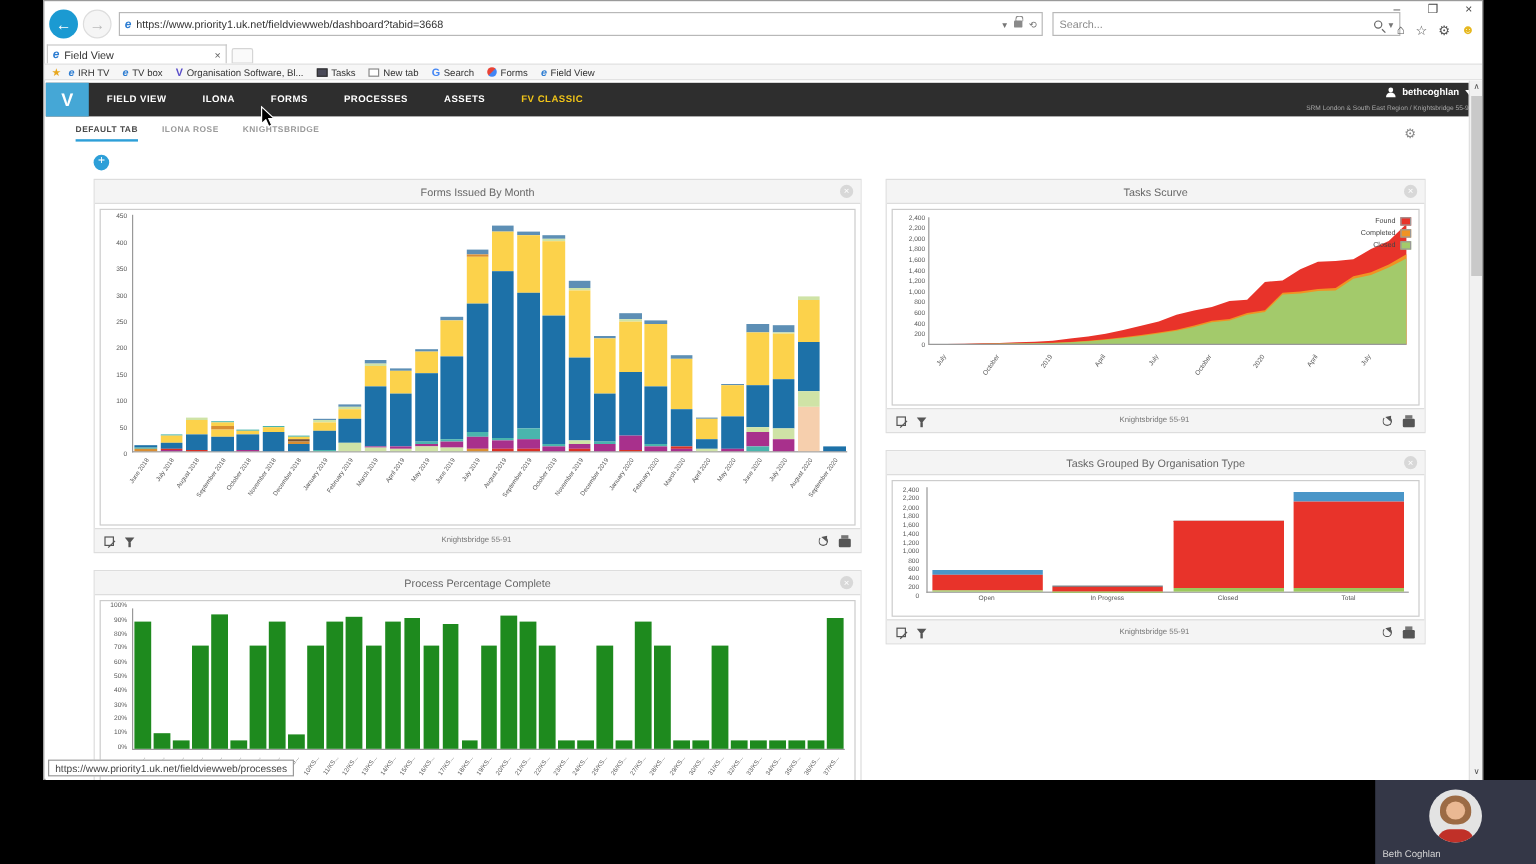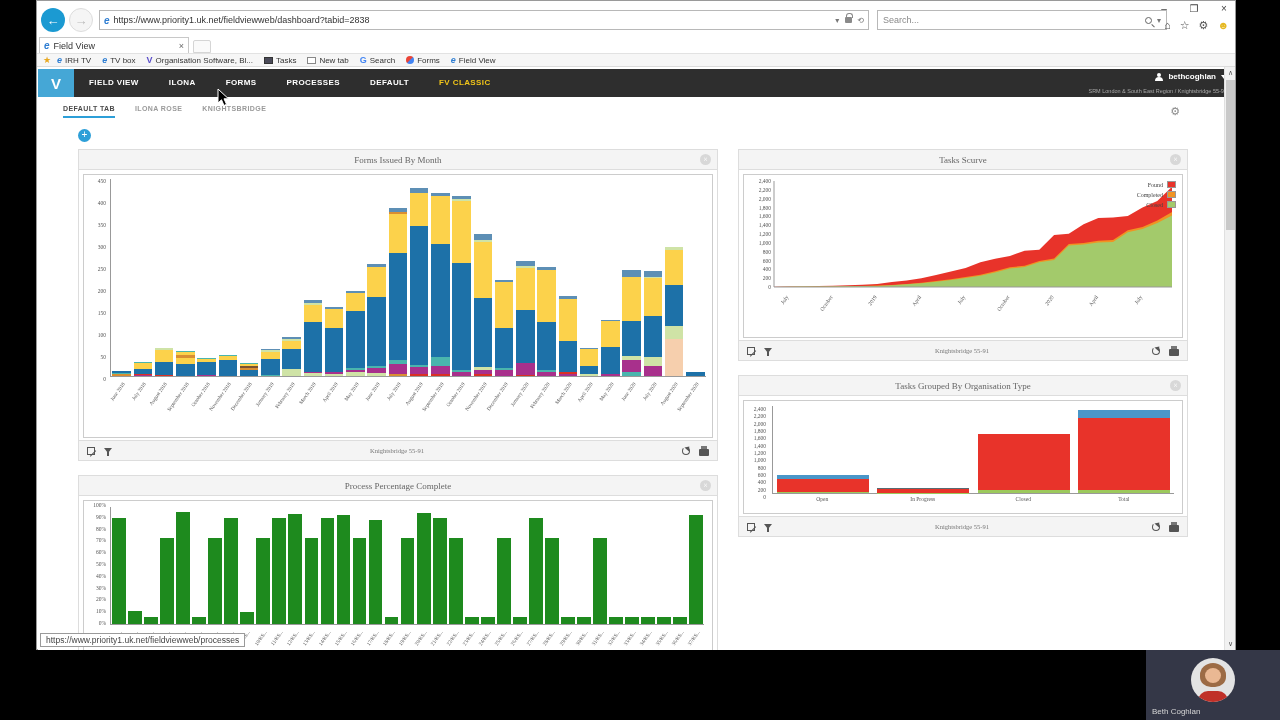--- a/index.html
+++ b/index.html
@@ -54,21 +54,21 @@
   .person:after { content:""; position:absolute; left:0; top:4px; width:8px; height:4px; border-radius:4px 4px 0 0; background:#fff; }
   .caret-down { width:0; height:0; border-left:3px solid transparent; border-right:3px solid transparent; border-top:4px solid #fff; }
   .fv-context { position:absolute; right:8px; top:21px; color:#a8a8a8; font-size:5.5px; }
   .fv-tabs { position:absolute; left:25px; top:38px; display:flex; gap:20px; }
   .fv-tab { font-size:7px; font-weight:bold; letter-spacing:.4px; color:#9a9a9a; padding-bottom:4px; cursor:pointer; }
   .fv-tab.active { color:#4a4a4a; border-bottom:2px solid #2d9fd8; }
   .add-btn { position:absolute; left:40px; top:62px; width:13px; height:13px; border-radius:50%; background:#2d9fd8; color:#fff; font-size:10px; line-height:12px; text-align:center; cursor:pointer; }
   .dash-gear { position:absolute; right:55px; top:38px; color:#8a8a8a; font-size:11px; cursor:pointer; }
 
   
-  .panel { position:absolute; background:#fff; border:1px solid #ddd;font-family:Liberation Serif, serif; }
+  .panel { position:absolute; background:#fff; border:1px solid #ddd; }
   .panel-h { height:20px; background:#f4f4f4; border-bottom:1px solid #ddd; position:relative; display:flex; align-items:center; justify-content:center; }
   .panel-h .t { font-size:9px; color:#666; }
   .panel-x { position:absolute; right:6px; top:4px; width:11px; height:11px; border-radius:50%; background:#d8d8d8; color:#fff; font-size:8px; line-height:11px; text-align:center; cursor:pointer; }
   .panel-b { position:relative; background:#fff; margin:4px; border:1px solid #ccc; overflow:hidden; }
   .panel-f { position:absolute; left:0; right:0; bottom:0; height:20px; background:#f4f4f4; border-top:1px solid #ddd; display:flex; align-items:center; padding:0 8px; }
   .panel-f .lbl { flex:1; text-align:center; font-size:6.5px; color:#777; }
   .f-ics { display:flex; gap:9px; align-items:center; }
   .i-edit { width:8px; height:8px; border:1px solid #555; position:relative; }
   .i-edit:after { content:""; position:absolute; left:1px; top:5px; width:8px; height:1px; background:#555; transform:rotate(-45deg); }
   .i-filter { width:0; height:0; border-left:4px solid transparent; border-right:4px solid transparent; border-top:5px solid #555; position:relative; }
@@ -122,21 +122,21 @@
       <span>–</span>
       <span>❐</span>
       <span>×</span>
     </div>
 
     <div class="addr-row">
       <div class="nav-circle back">←</div>
       <div class="nav-circle fwd">→</div>
       <div class="addr-bar">
         <span class="ie-e">e</span>
-        <span class="addr-url">https://www.priority1.uk.net/fieldviewweb/dashboard?tabid=2838</span>
+        <span class="addr-url">https://www.priority1.uk.net/fieldviewweb/dashboard?tabid=3668</span>
         <span class="addr-ic">▾</span>
         <span class="lock"></span>
         <span class="addr-ic">⟲</span>
       </div>
       <div class="search-box">
         <span class="ph">Search...</span>
         <span class="mag"></span>
         <span class="addr-ic">▾</span>
       </div>
     </div>
@@ -196,21 +196,21 @@
     </div>
 
     <div class="page">
 
       <div class="fv-nav" id="fv-nav">
         <div class="fv-logo">V</div>
       <div class="fv-item">FIELD VIEW</div>
           <div class="fv-item">ILONA</div>
           <div class="fv-item">FORMS</div>
           <div class="fv-item">PROCESSES</div>
-          <div class="fv-item">DEFAULT</div>
+          <div class="fv-item">ASSETS</div>
           <div class="fv-item accent">FV CLASSIC</div>
         </div>
       <div class="fv-user">
         <span class="person"></span>
         <span>bethcoghlan</span>
         <span class="caret-down"></span>
       </div>
       <div class="fv-context">SRM London &amp; South East Region / Knightsbridge 55-91</div>
 
       <div class="fv-tabs" id="fv-tabs">

